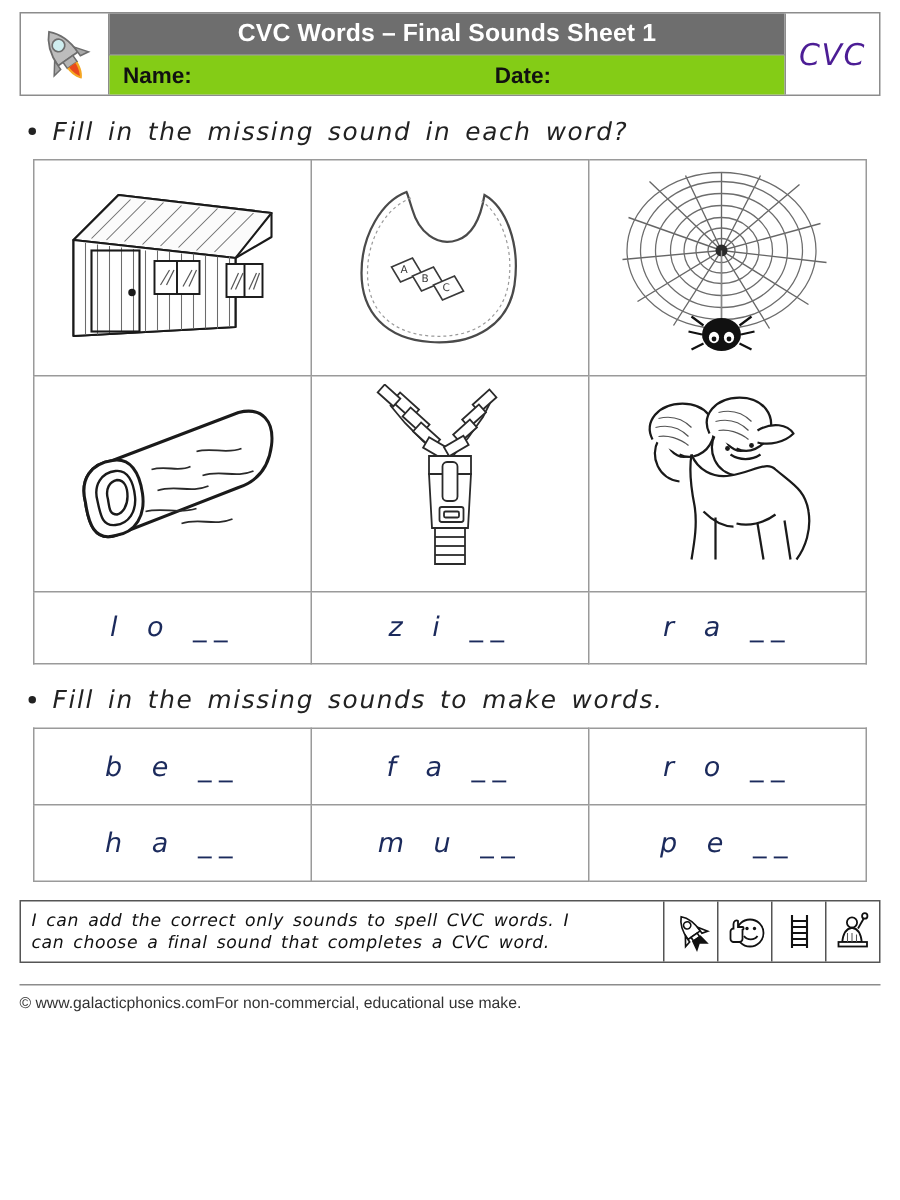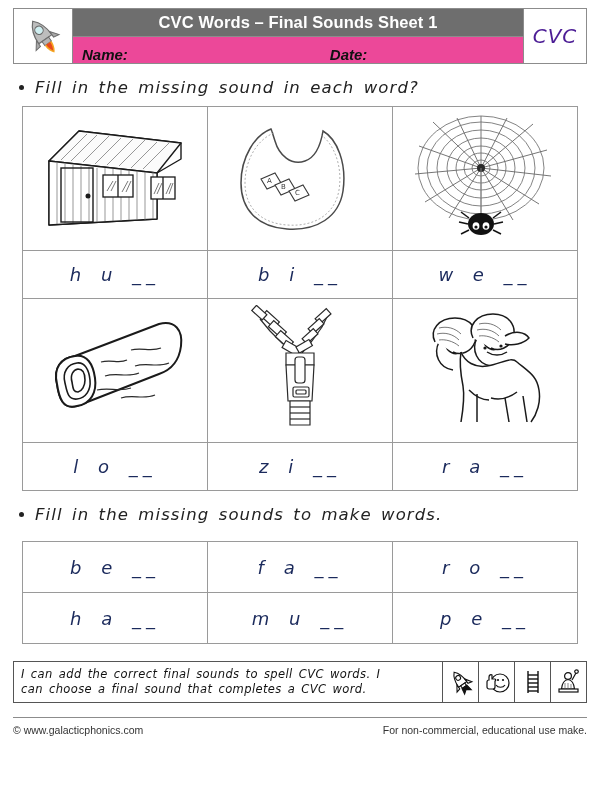--- a/index.html
+++ b/index.html
@@ -56,24 +56,23 @@
   .title-bar span {
     color: #ffffff;
     font-size: 16.5px;
     font-weight: bold;
     letter-spacing: 0.1px;
     white-space: nowrap;
   }
   .namedate-bar {
     flex: 1 1 auto;
     display: flex;
-    align-items: flex-end;
+    align-items: center;
     padding-left: 9px;
-    background: #ec4899;
-    font-style: italic;
+    background: #84cc16;
   }
   .namedate-bar .nm {
     font-size: 15px;
     font-weight: bold;
     color: #111;
   }
   .namedate-bar .dt {
     font-size: 15px;
     font-weight: bold;
     color: #111;
@@ -147,21 +146,21 @@
     letter-spacing: 5px;
     word-spacing: 4px;
     display: inline-block;
   }
 
   
   .grid2 {
     border: 1px solid #9a9a9a;
     border-collapse: collapse;
     width: 556px;
-    margin: 17px auto;
+    margin: 4px auto;
     table-layout: fixed;
   }
   .grid2 td {
     border: 1px solid #9a9a9a;
     height: 50px;
     text-align: center;
     vertical-align: middle;
     padding: 0;
   }
 
@@ -203,21 +202,20 @@
   
   .credits-rule {
     width: 574px;
     margin: 14px auto 0 auto;
     border-top: 1px solid #8c8c8c;
   }
   .credits {
     width: 574px;
     margin: 6px auto 0 auto;
     display: flex;
-    justify-content: space-between;
     font-size: 10.5px;
     color: #333;
   }
 </style>
 </head>
 <body>
 
 <div class="page">
 
   <div class="header">
@@ -362,31 +360,20 @@
             <g stroke="#111" stroke-width="1.5" fill="none">
               <path d="M62 106 L54 100"></path>
                   <path d="M61 112 L52 110"></path>
               <path d="M62 118 L54 122"></path>
                   <path d="M86 106 L94 100"></path>
               <path d="M87 112 L96 110"></path>
                   <path d="M86 118 L94 122"></path>
             </g>
           </g>
         </svg>
-      </td>
-    </tr>
-    <tr>
-      <td class="word-cell">
-        <span class="word-text">h u  __</span>
-      </td>
-      <td class="word-cell">
-        <span class="word-text">b i  __</span>
-      </td>
-      <td class="word-cell">
-        <span class="word-text">w e  __</span>
       </td>
     </tr>
     <tr>
       <td class="pic-cell">
         <svg width="168" height="126" viewBox="0 0 168 126">
           <g fill="#ffffff" stroke="#1a1a1a" stroke-width="2" stroke-linejoin="round">
             <path d="M26 78 C22 62 30 52 44 50 L128 18 C144 14 152 24 150 40 C148 56 140 64 128 68 L46 100 C32 104 28 92 26 78 Z"></path>
             <path d="M26 78 C22 62 30 52 44 50 C56 48 62 58 64 72 C66 86 60 98 46 100 C32 104 28 92 26 78 Z"></path>
           </g>
           <g fill="none" stroke="#1a1a1a" stroke-width="1.6">
@@ -493,21 +480,21 @@
       <td><span class="word-text">h a  __</span></td>
       <td><span class="word-text">m u  __</span></td>
       <td><span class="word-text">p e  __</span></td>
     </tr>
   </tbody>
     </table>
 
   <div class="statement">
     <div class="statement-text">
       <span>
-        <span>I can add the correct final sounds to spell CVC words. I</span><br>
+        <span>I can add the correct only sounds to spell CVC words. I</span><br>
         <span>can choose a final sound that completes a CVC word.</span>
       </span>
     </div>
     <div class="stat-icon">
       <svg width="26" height="28" viewBox="0 0 26 28">
         <g transform="rotate(-35 13 14)" fill="#fff" stroke="#111" stroke-width="1.1">
           <path d="M13 2 C17 6 18 12 18 17 L8 17 C8 12 9 6 13 2 Z"></path>
           <circle cx="13" cy="9" r="2.4"></circle>
           <path d="M8 14 L4 20 L8 19 Z"></path>
             <path d="M18 14 L22 20 L18 19 Z"></path>

